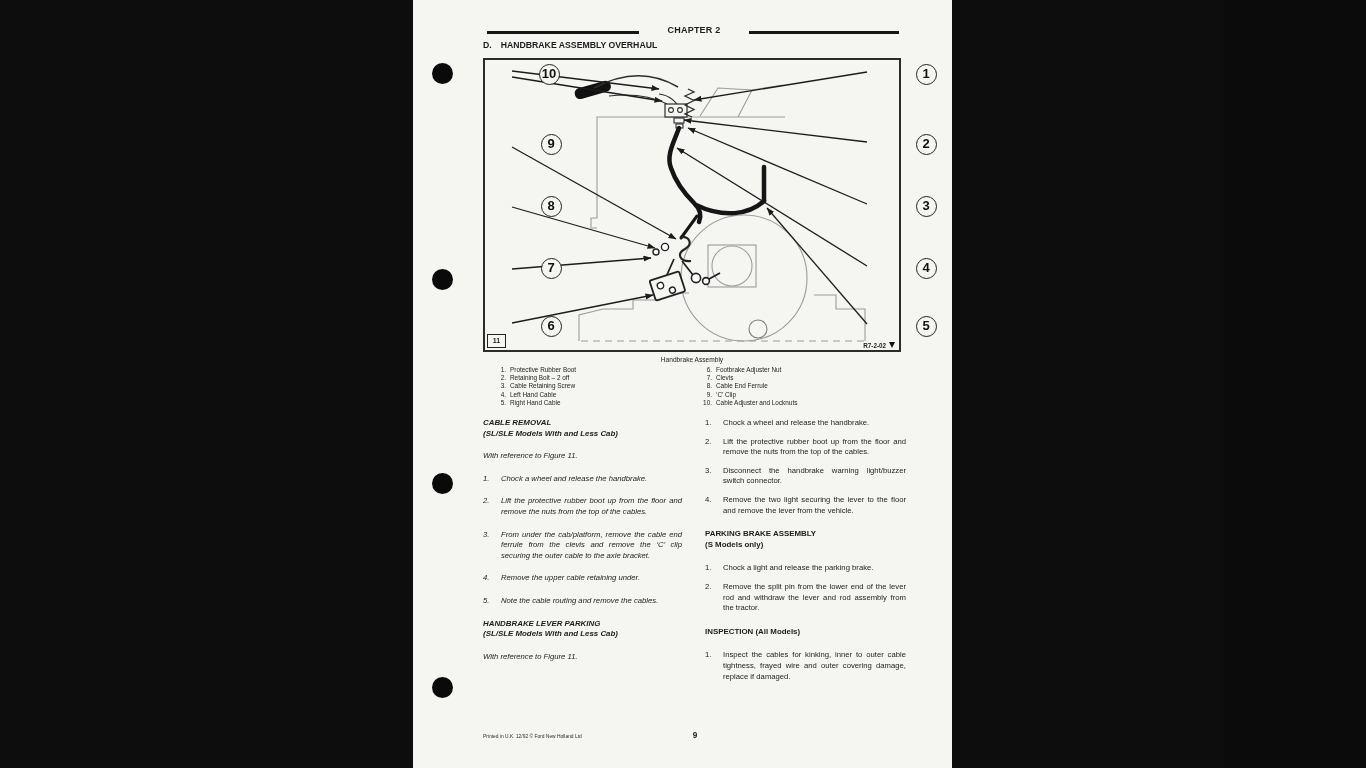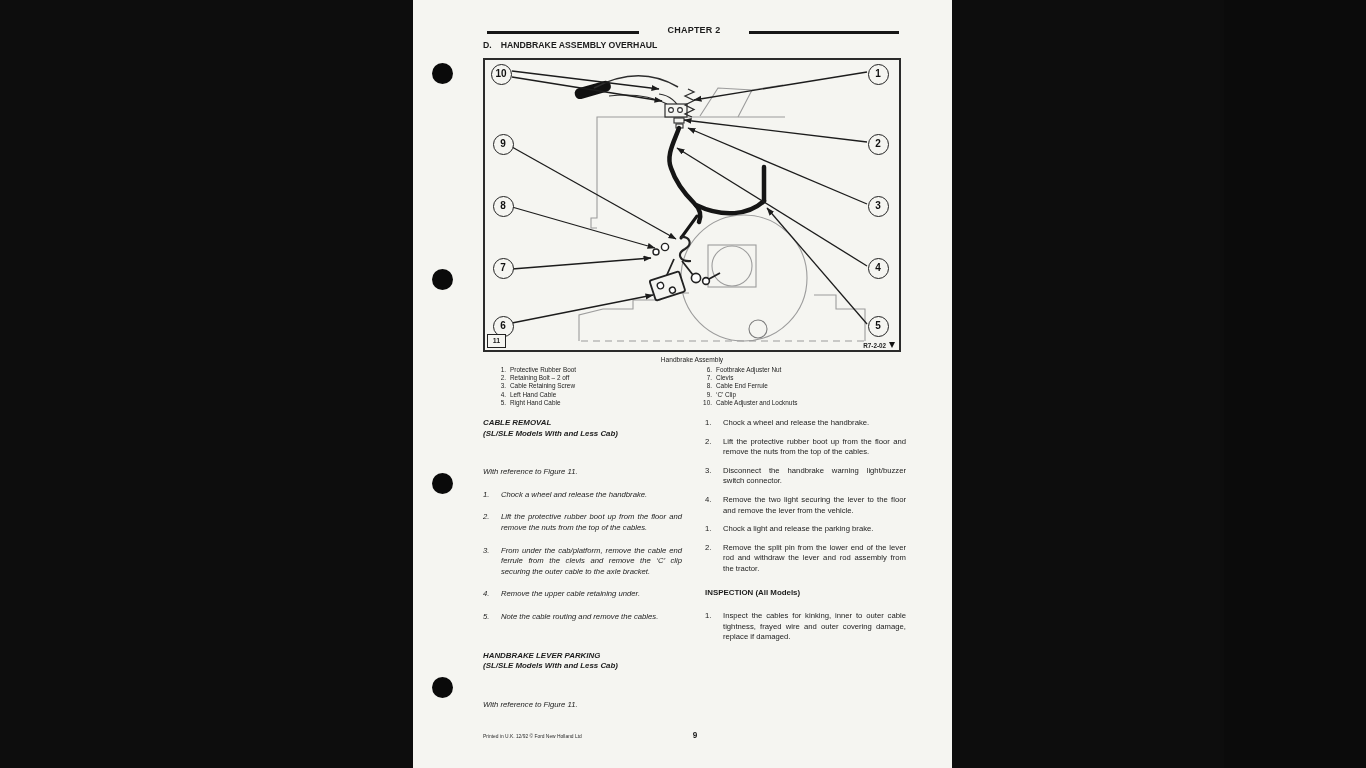--- a/index.html
+++ b/index.html
@@ -15,21 +15,21 @@
   .sec-title{position:absolute;top:40px;left:70px;width:418px;
              font-size:8.7px;font-weight:bold;}
   .sec-title .pfx{margin-right:9px;}
 
   
   .fig{position:absolute;left:70px;top:58px;width:418px;height:294px;
        border:2px solid #2b2b2b;background:#f5f5f1;box-sizing:border-box;}
   .fig svg{position:absolute;left:0;top:0;}
   .callout{position:absolute;width:21px;height:21px;border:1.7px solid #222;border-radius:50%;
            background:#f5f5f1;box-sizing:border-box;text-align:center;
-           font-size:10px;font-weight:bold;line-height:17px;color:#111;}
+           font-size:13px;font-weight:bold;line-height:17px;color:#111;margin-left:48px;}
   .fignum{position:absolute;left:2px;bottom:2px;width:17px;height:12px;border:1.2px solid #222;
           font-size:7px;font-weight:bold;text-align:center;line-height:11px;background:#f5f5f1;}
   .figcode{position:absolute;right:4px;bottom:1px;font-size:6.3px;font-weight:bold;color:#222;}
   .figflag{display:inline-block;margin-left:3px;width:0;height:0;
            border-left:3px solid transparent;border-right:3px solid transparent;border-top:6px solid #111;}
 
   .caption{position:absolute;top:356px;left:70px;width:418px;text-align:center;font-size:6.6px;}
 
   
   .parts{position:absolute;top:366px;font-size:6.4px;line-height:8.2px;}
@@ -39,21 +39,21 @@
   .pnum{width:15px;text-align:right;flex:none;}
   .pname{margin-left:4px;}
 
   
   .col{position:absolute;top:418px;font-size:7.7px;line-height:10.6px;}
   .col-left{left:70px;width:199px;font-style:italic;}
   .col-right{left:292px;width:201px;}
   .block{margin:0;}
   .col-left  .block + .block{margin-top:12px;}
   .col-right .block + .block{margin-top:8px;}
-  .col-left  .block-h2 + .block,.col-left  .block + .block-h2{margin-top:28px;}
+  .col-left  .block-h2 + .block,.col-left  .block + .block-h2{margin-top:12px;}
   .col-right .block-h2 + .block,.col-right .block + .block-h2{margin-top:13px;}
   .block-h2{font-weight:bold;font-size:7.9px;}
   .block-item{display:flex;}
   .inum{width:12px;flex:none;}
   .itxt{margin-left:6px;flex:1;text-align:justify;}
 
   
   .imprint{position:absolute;left:70px;top:734px;font-size:4.9px;color:#2a2a2a;}
   .pagenum{position:absolute;left:272px;top:731px;width:20px;text-align:center;
            font-size:8.2px;font-weight:bold;}
@@ -254,20 +254,24 @@
           <span class="itxt">Lift the protective rubber boot up from the floor and remove the nuts from the top of the cables.</span>
         </div>
         <div class="block block-item">
           <span class="inum">3.</span>
           <span class="itxt">Disconnect the handbrake warning light/buzzer switch connector.</span>
         </div>
         <div class="block block-item">
           <span class="inum">4.</span>
           <span class="itxt">Remove the two light securing the lever to the floor and remove the lever from the vehicle.</span>
         </div>
+        <div class="block block-h2">
+          <div>PARKING BRAKE ASSEMBLY</div>
+          <div>(S Models only)</div>
+        </div>
         <div class="block block-item">
           <span class="inum">1.</span>
           <span class="itxt">Chock a light and release the parking brake.</span>
         </div>
         <div class="block block-item">
           <span class="inum">2.</span>
           <span class="itxt">Remove the split pin from the lower end of the lever rod and withdraw the lever and rod assembly from the tractor.</span>
         </div>
         <div class="block block-h2">
           <div>INSPECTION (All Models)</div>

